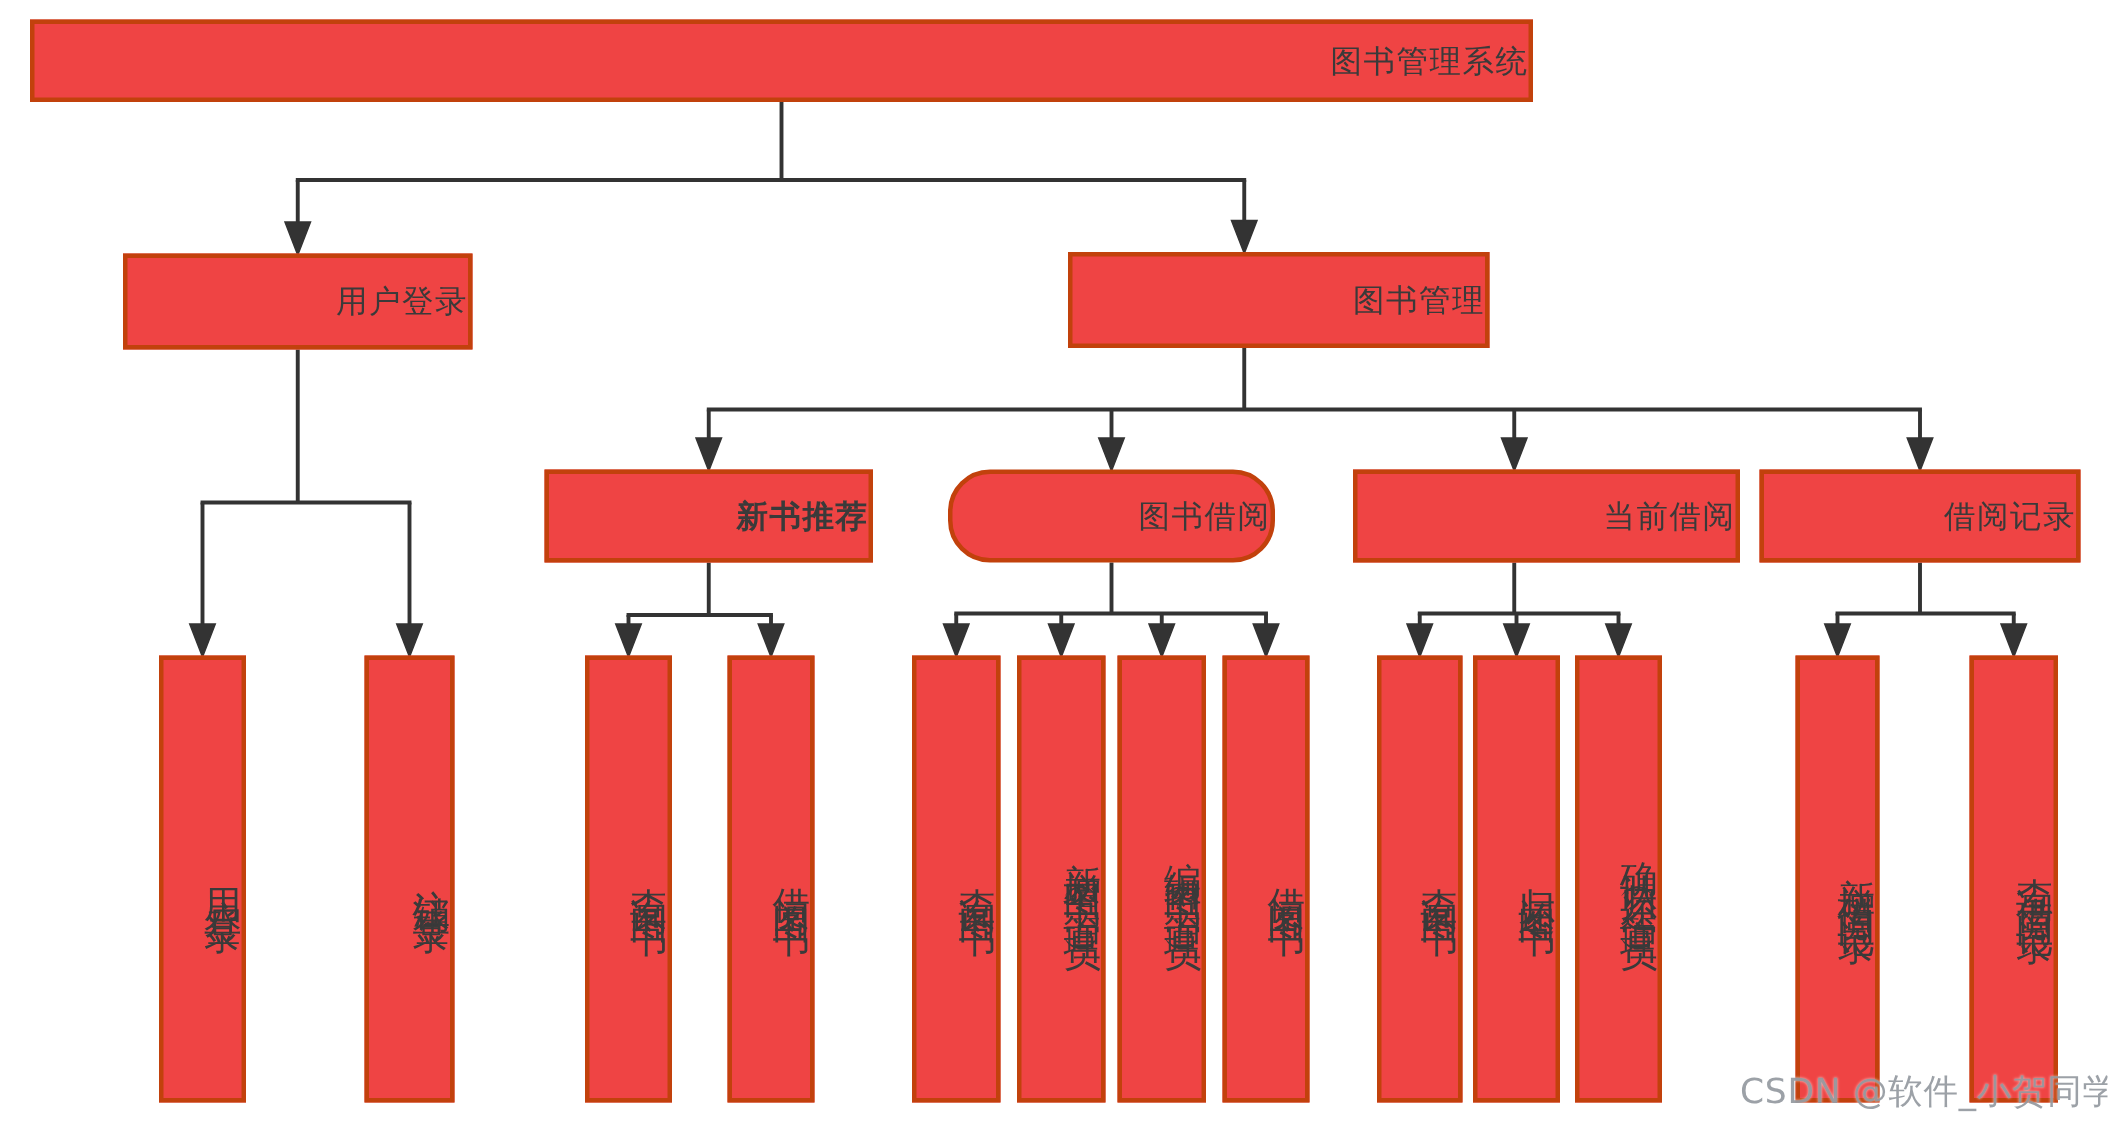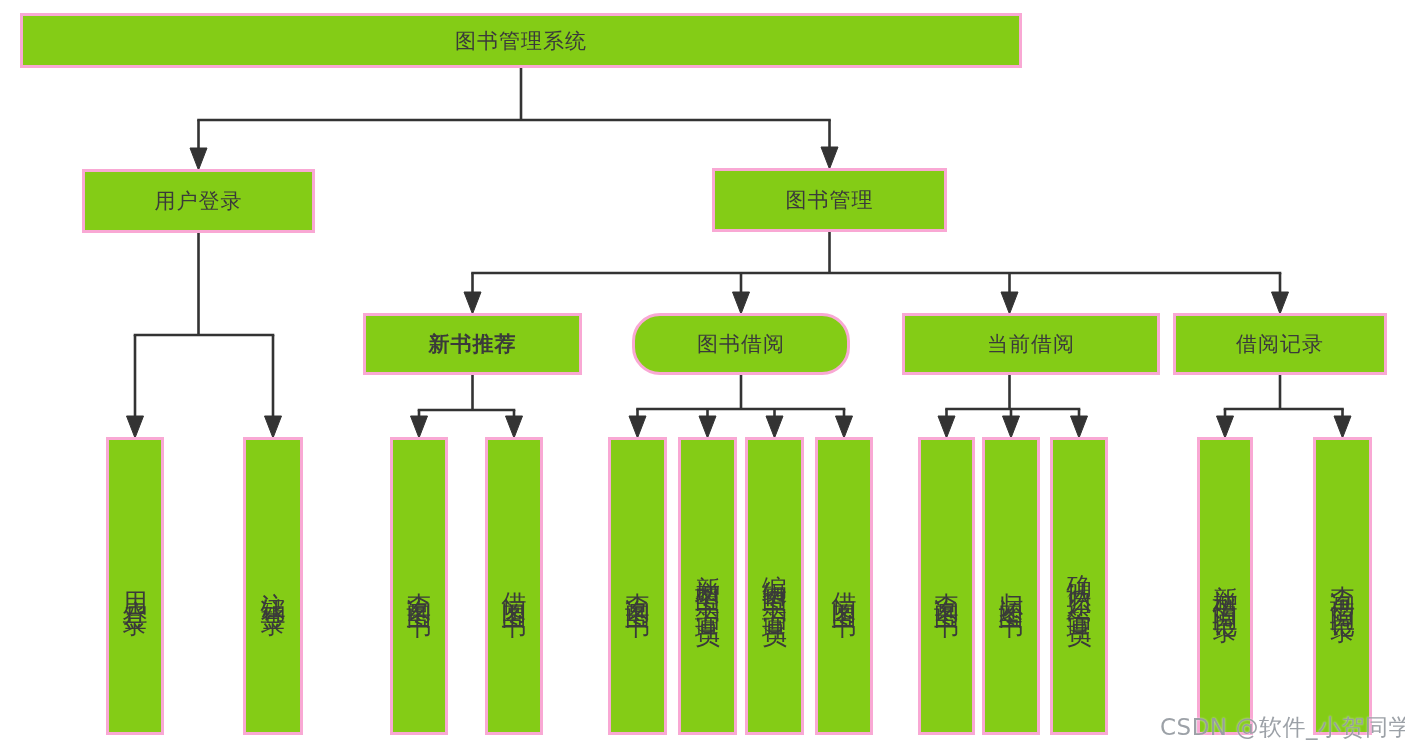--- a/index.html
+++ b/index.html
@@ -7,22 +7,22 @@
     width:1405px; height:747px; position:relative; overflow:hidden;
     background:#ffffff;
     font-family:"DejaVu Sans","Liberation Sans",sans-serif;
   }
   #canvas { position:absolute; inset:0; width:1405px; height:747px; }
   #connectors { position:absolute; left:0; top:0; width:1405px; height:747px; }
   #connectors line { stroke:#333333; stroke-width:2.6; }
   #connectors polygon { fill:#333333; stroke:#333333; }
   .node {
     position:absolute; box-sizing:border-box;
-    border:3px solid #f9a8d4; background:#84cc16;
-    display:flex; align-items:center; justify-content:center;
+    border:3px solid #c2410c; background:#ef4444;
+    display:flex; align-items:center; justify-content:flex-end;
     color:#3a3a3a;
   }
   .node.h { font-size:21px; letter-spacing:1px; }
   .node.v .label {
     writing-mode:vertical-rl;
     font-size:25px; letter-spacing:7px; line-height:1;
   }
   .watermark {
     position:absolute; left:1160px; top:712px;
     font-size:23px; color:rgba(145,151,157,0.9);
@@ -89,21 +89,21 @@
       <line x1="1342.5" y1="409" x2="1342.5" y2="421"></line>
       <polygon points="1334,416 1351,416 1342.5,438"></polygon>
     </svg>
   <div id="nodes">
       <div class="node h" style="left: 20px; top: 13px; width: 1002px; height: 55px;">
         <span class="label">图书管理系统</span>
       </div>
       <div class="node h" style="left: 82px; top: 169px; width: 233px; height: 64px;">
         <span class="label">用户登录</span>
       </div>
-      <div class="node h" style="left: 712px; top: 168px; width: 235px; height: 64px;">
+      <div class="node h" style="left: 712px; top: 168px; width: 281px; height: 64px;">
         <span class="label">图书管理</span>
       </div>
       <div class="node h" style="left: 363px; top: 313px; width: 219px; height: 62px; font-weight: bold;">
         <span class="label">新书推荐</span>
       </div>
       <div class="node h" style="left: 632px; top: 313px; width: 218px; height: 62px; border-radius: 28px;">
         <span class="label">图书借阅</span>
       </div>
       <div class="node h" style="left: 902px; top: 313px; width: 258px; height: 62px;">
         <span class="label">当前借阅</span>

